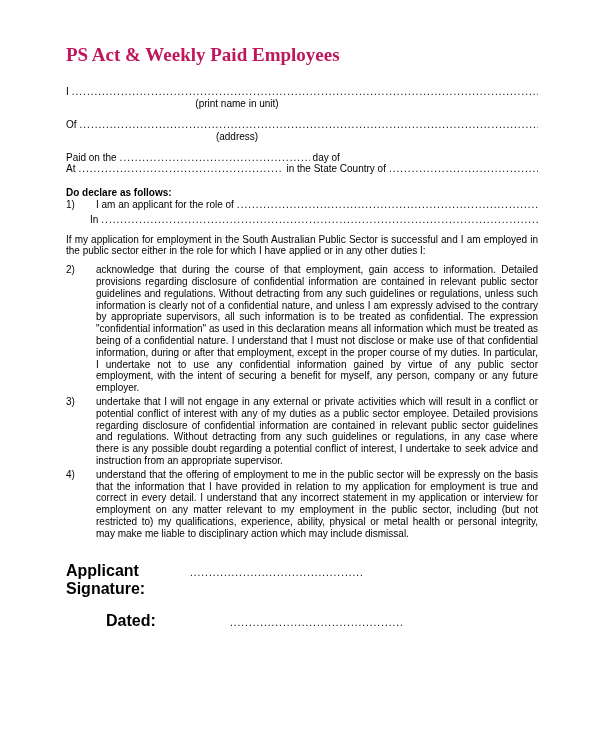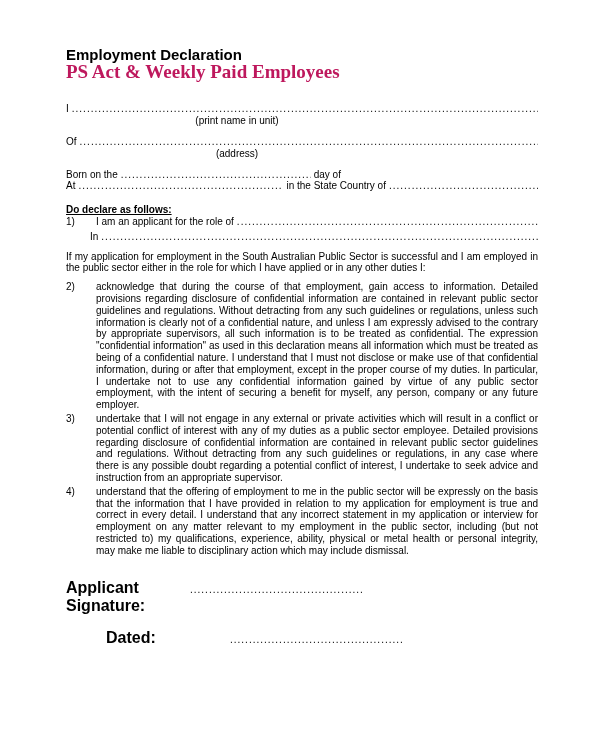--- a/index.html
+++ b/index.html
@@ -24,58 +24,57 @@
   .after-lbl { flex:0 0 auto; padding:0 3px; }
 
   .caption { font-size:10px; line-height:12px; text-align:center; }
   .caption.left-shift  { padding-right:130px; }
   .caption.right-shift { padding-left:60px; }
 
   .mt-head { margin-top:22px; }
   .mt-sm { margin-top:9px; }
   .mt-md { }
 
-  .declare-head { font-size:10px; font-weight:bold; line-height:11.8px; margin-top:12px;text-decoration:underline; }
+  .declare-head { font-size:10px; font-weight:bold; line-height:11.8px; margin-top:12px; }
 
   .li { display:flex; align-items:flex-start; }
   .li .num { flex:0 0 30px; }
   .li .li-text { flex:1 1 auto; text-align:justify; }
   .indent { margin-left:24px; }
 
   .para { text-align:justify; margin-top:8px; }
   .items { margin-top:7px; }
   .items .li + .li { margin-top:2px; }
 
   .sig-row { display:flex; align-items:baseline; margin-top:22px; }
   .sig-row.second { margin-top:14px;margin-left:40px; }
   .sig-label { flex:0 0 124px; font-size:16px; font-weight:bold; }
   .sig-dots { flex:0 0 172px; overflow:hidden; white-space:nowrap; font-size:10px; letter-spacing:1px; }
 </style>
 </head>
 <body>
 
 <div class="page">
 
-  <div class="title">Employment Declaration</div>
   <div class="subtitle">PS Act &amp; Weekly Paid Employees</div>
 
   <div class="row mt-head">
     <span class="lbl">I</span>
     <span class="dots">................................................................................................................................................................................................................</span>
   </div>
   <div class="caption left-shift">(print name in unit)</div>
 
   <div class="row mt-sm">
     <span class="lbl">Of</span>
     <span class="dots">................................................................................................................................................................................................................</span>
   </div>
   <div class="caption left-shift">(address)</div>
 
   <div class="row mt-sm">
-    <span class="lbl">Born on the</span>
+    <span class="lbl">Paid on the</span>
     <span class="dots-fixed" style="width:190px">................................................................................................................................................................................................................</span>
     <span class="after-lbl">day of</span>
   </div>
 
   <div class="row mt-md">
     <span class="lbl">At</span>
     <span class="dots-fixed" style="width:205px">................................................................................................................................................................................................................</span>
     <span class="after-lbl">in the State Country of</span>
     <span class="dots">................................................................................................................................................................................................................</span>
   </div>

